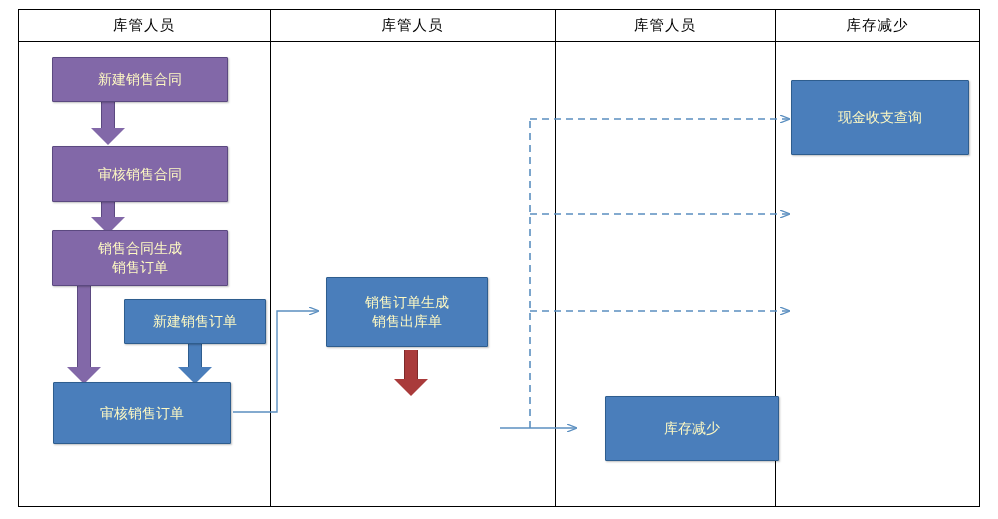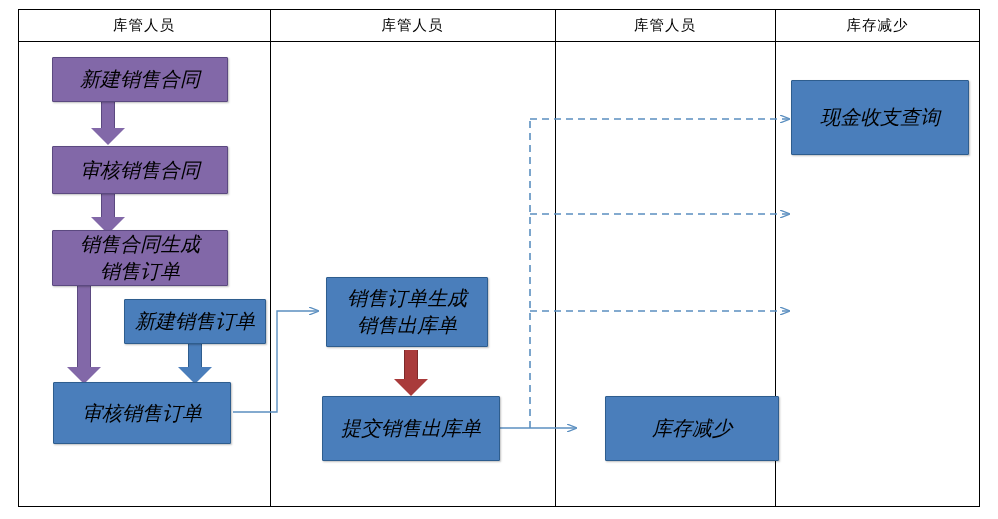--- a/index.html
+++ b/index.html
@@ -27,23 +27,22 @@
     display:flex;align-items:center;justify-content:center;
     font-size:14.5px;color:#000000;letter-spacing:1px;
     user-select:none;
   }
 
   
   .node{
     position:absolute;box-sizing:border-box;
     display:flex;align-items:center;justify-content:center;
     text-align:center;line-height:1.35;
-    font-size:20px;color:#000000;
+    font-size:14px;color:#fef9c3;
     border-radius:1px;
-    font-style:italic;
   }
   .node.purple{
     background:#8268a8;border:1.6px solid #5b4980;
     box-shadow:1px 1px 2px rgba(0,0,0,.25);
   }
   .node.blue{
     background:#4a7ebb;border:1.6px solid #2e5d8e;
     box-shadow:1px 1px 2px rgba(0,0,0,.25);
   }
   .node span{display:block;}
@@ -131,21 +130,21 @@
 
   <div class="barrow red" style="left:394px;top:350px;width:34px;height:46px">
     <div class="shaft" style="top:0;width:14px;height:31px"></div>
     <div class="head" style="top:29px;border-width:17px 17px 0 17px"></div>
   </div>
 
   <div class="node purple" style="left:52px;top:57px;width:176px;height:45px">
     <span>新建销售合同</span>
   </div>
 
-  <div class="node purple" style="left:52px;top:146px;width:176px;height:48px">
+  <div class="node purple" style="left:52px;top:146px;width:176px;height:56px">
     <span>审核销售合同</span>
   </div>
 
   <div class="node blue" style="left:124px;top:299px;width:142px;height:45px">
     <span>新建销售订单</span>
   </div>
 
   <div class="node purple" style="left:52px;top:230px;width:176px;height:56px">
     <div>
       <span>销售合同生成</span>
@@ -157,23 +156,20 @@
     <span>审核销售订单</span>
   </div>
 
   <div class="node blue" style="left:326px;top:277px;width:162px;height:70px">
     <div>
       <span>销售订单生成</span>
       <span>销售出库单</span>
     </div>
   </div>
 
-  <div class="node blue" style="left:322px;top:396px;width:178px;height:65px">
-    <span>提交销售出库单</span>
-  </div>
 
   <div class="node blue" style="left:605px;top:396px;width:174px;height:65px">
     <span>库存减少</span>
   </div>
 
   <div class="node blue" style="left:791px;top:80px;width:178px;height:75px">
     <span>现金收支查询</span>
   </div>
 
 

